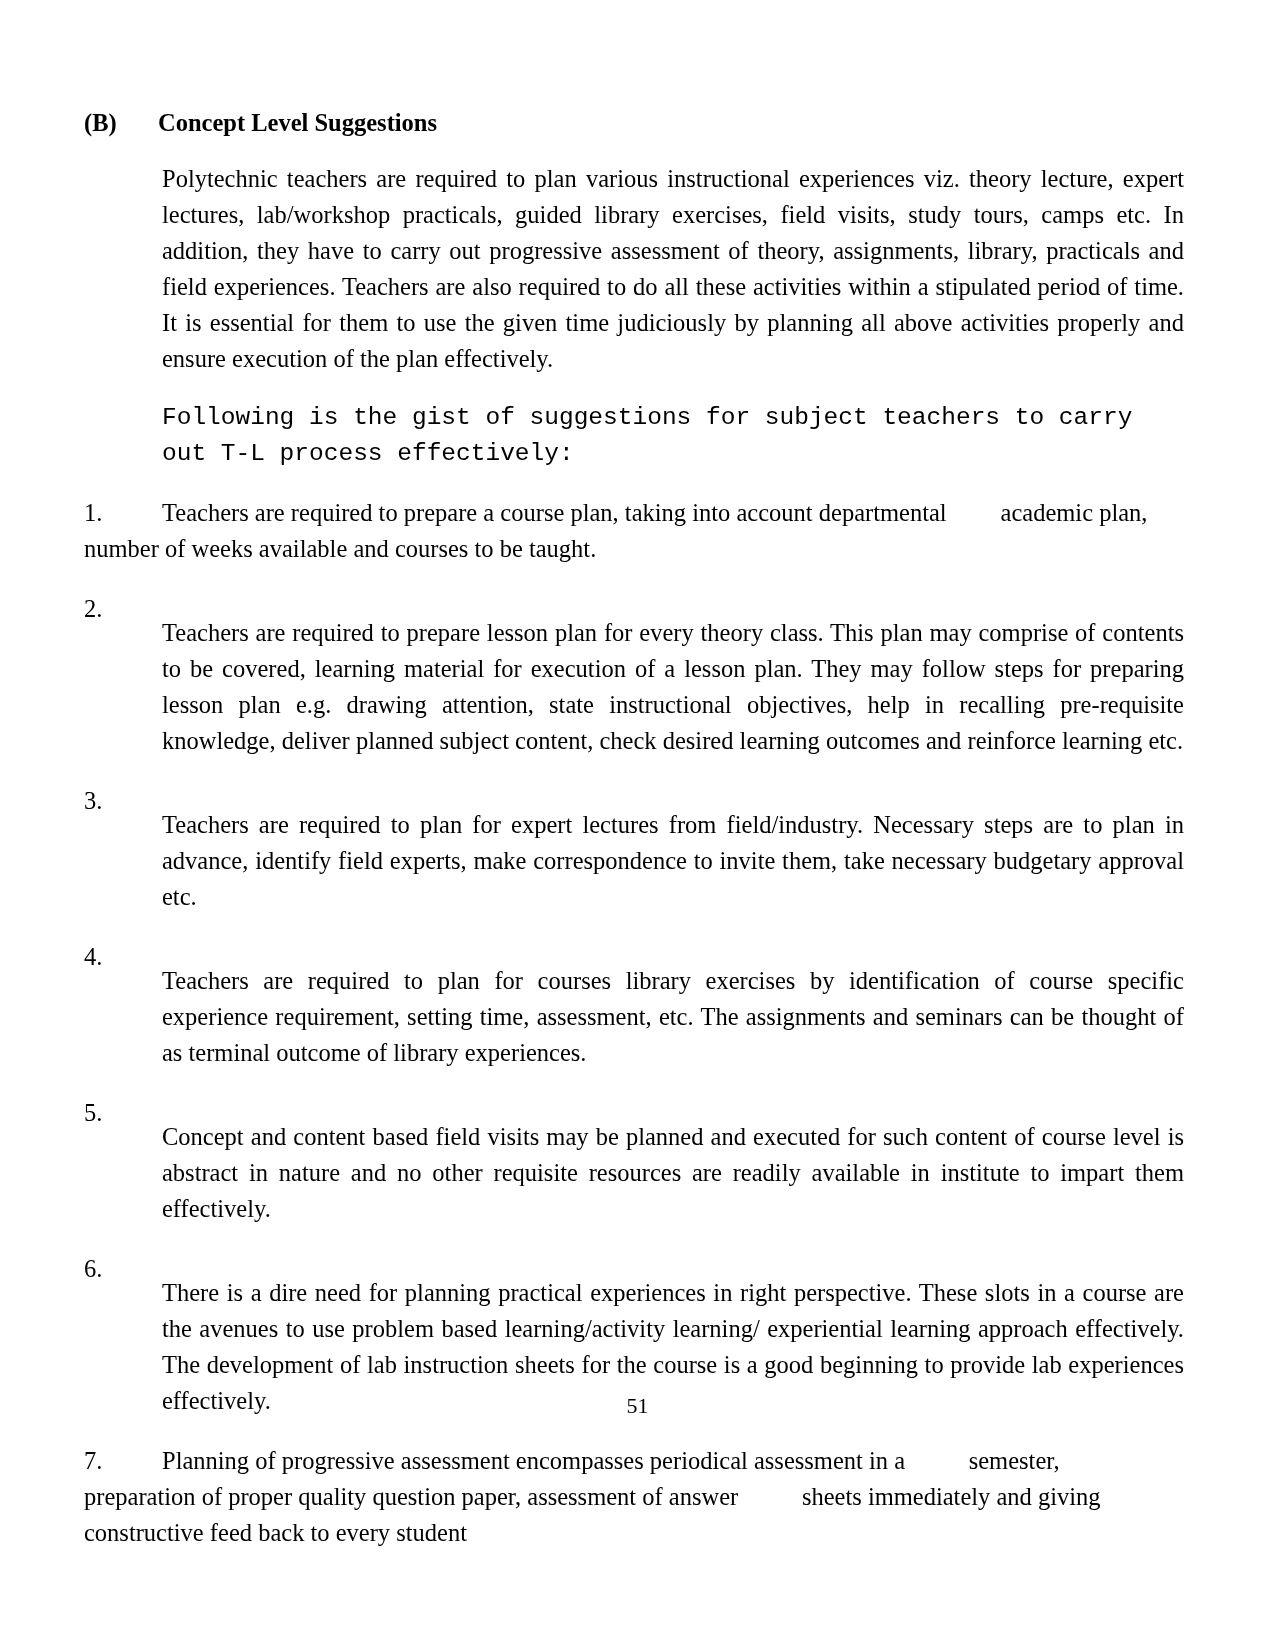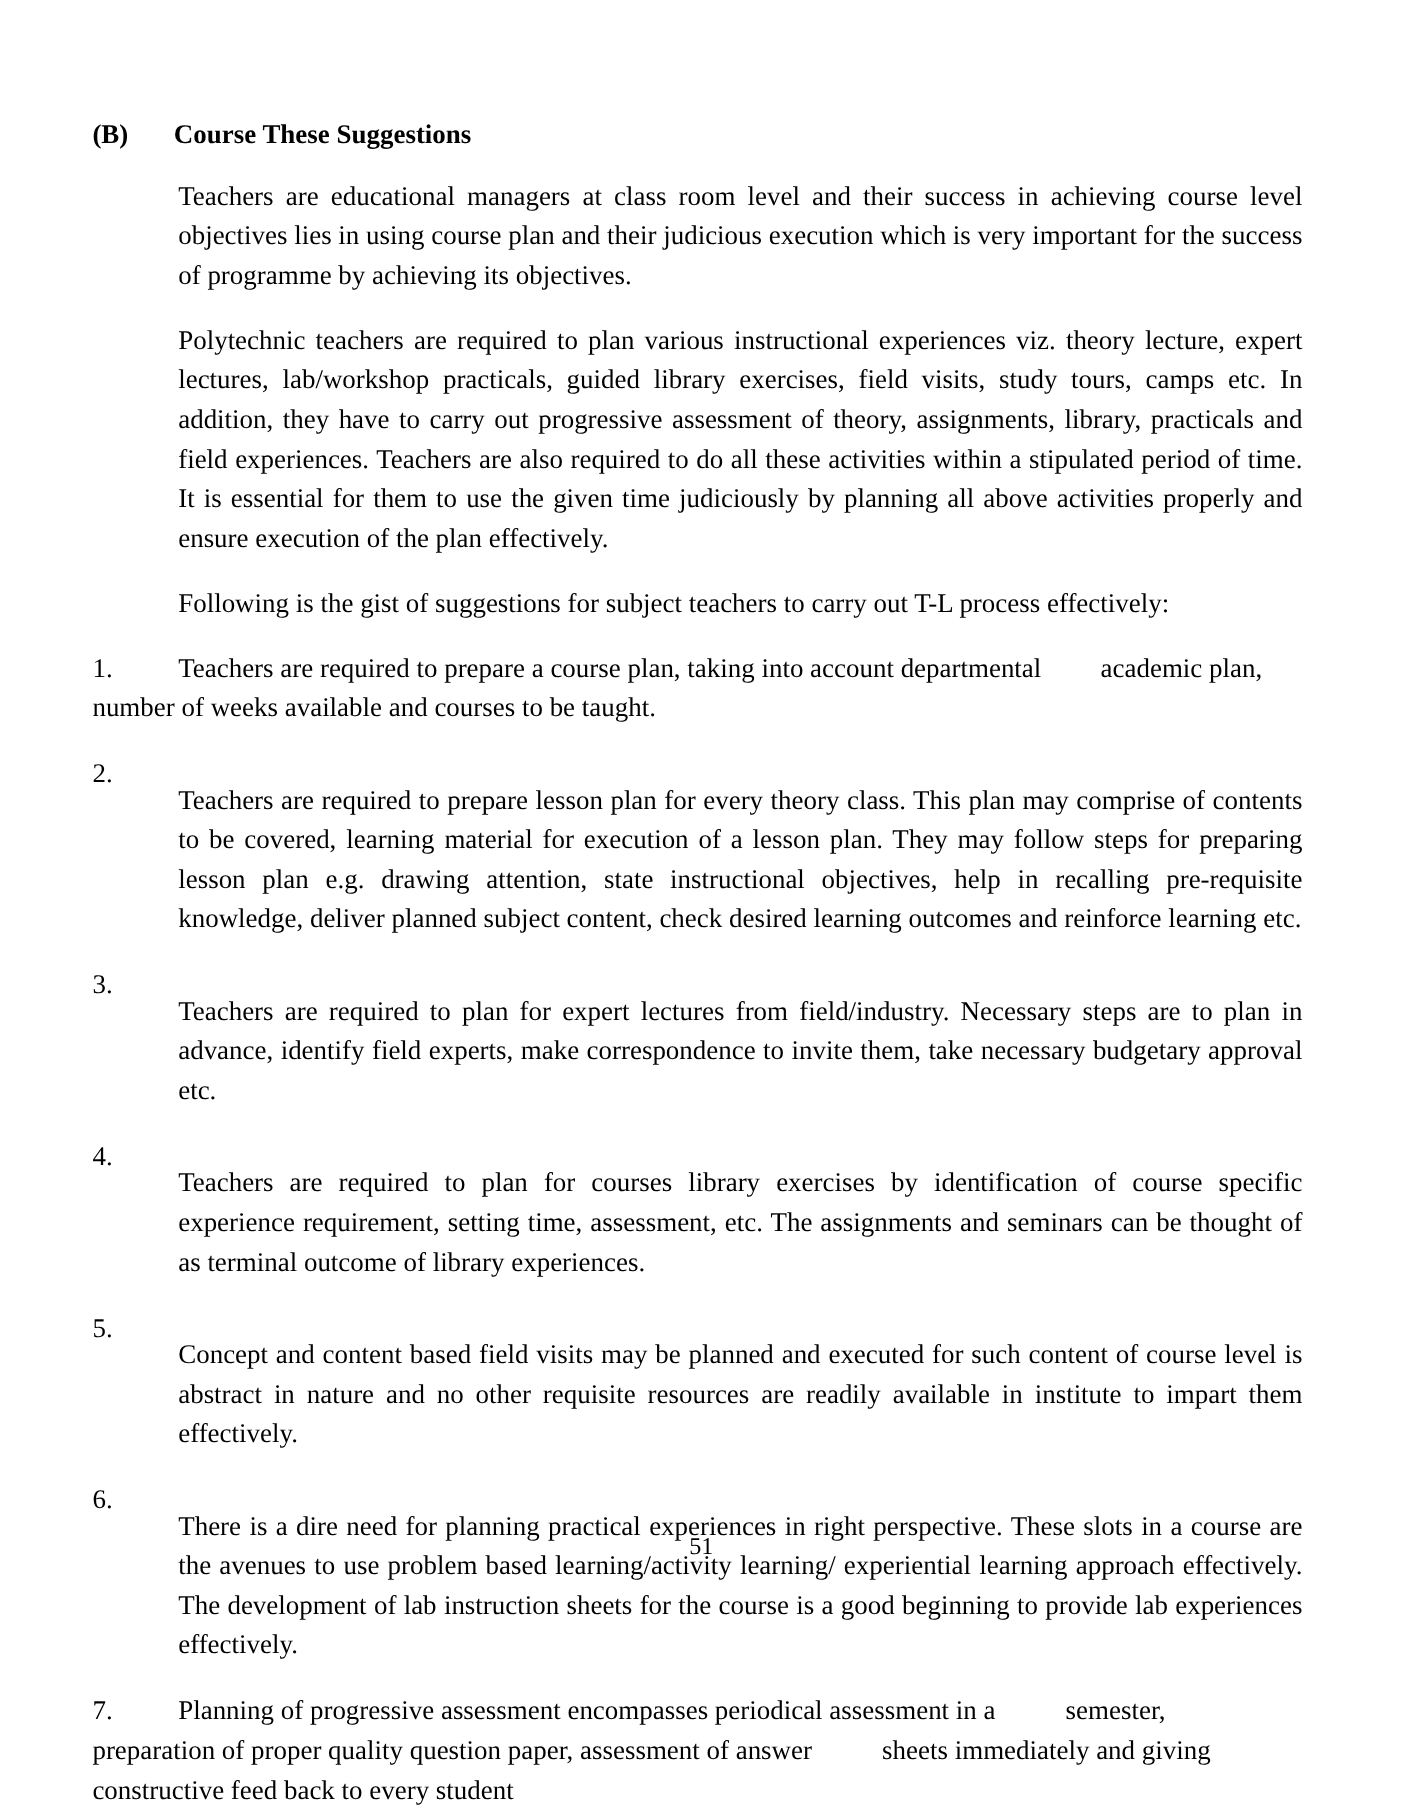--- a/index.html
+++ b/index.html
@@ -50,20 +50,21 @@
     margin: 0 0 23px 0;
     padding-left: 78px;
     font-size: 24.5px;
     line-height: 1.47;
     text-align: justify;
     text-justify: inter-word;
     hyphens: none;
   }
   .para-nojust {
     text-align: left;
+    font-family: Liberation Mono, monospace;
   }
 
   
   .item {
     display: flex;
     margin: 0 0 24px 0;
     font-size: 24.5px;
     line-height: 1.47;
   }
   .item-num {
@@ -103,24 +104,23 @@
   }
 </style>
 </head>
 <body>
 
 <div class="page">
   <div class="content">
 
     <div class="heading-row">
       <span class="heading-label">(B)</span>
-      <span class="heading-title">Course These Suggestions</span>
+      <span class="heading-title">Concept Level Suggestions</span>
     </div>
 
-    <p class="para">Teachers are educational managers at class room level and their success in achieving course level objectives lies in using course plan and their judicious execution which is very important for the success of programme by achieving its objectives.</p>
 
     <p class="para">Polytechnic teachers are required to plan various instructional experiences viz. theory lecture, expert lectures, lab/workshop practicals, guided library exercises, field visits, study tours, camps etc.  In addition, they have to carry out progressive assessment of theory, assignments, library, practicals and field experiences.  Teachers are also required to do all these activities within a stipulated period of time.  It is essential for them to use the given time judiciously by planning all above activities properly and ensure execution of the plan effectively.</p>
 
     <p class="para para-nojust">Following is the gist of suggestions for subject teachers to carry out T-L process   effectively:</p>
 
     <div class="item-flow">
       <span class="num-inline">1.</span><span>Teachers are required to prepare a course plan, taking into account departmental</span><span class="wide-gap-3"></span><span>academic plan, number of weeks available and courses to be taught.</span>
     </div>
 
     <div class="item">

